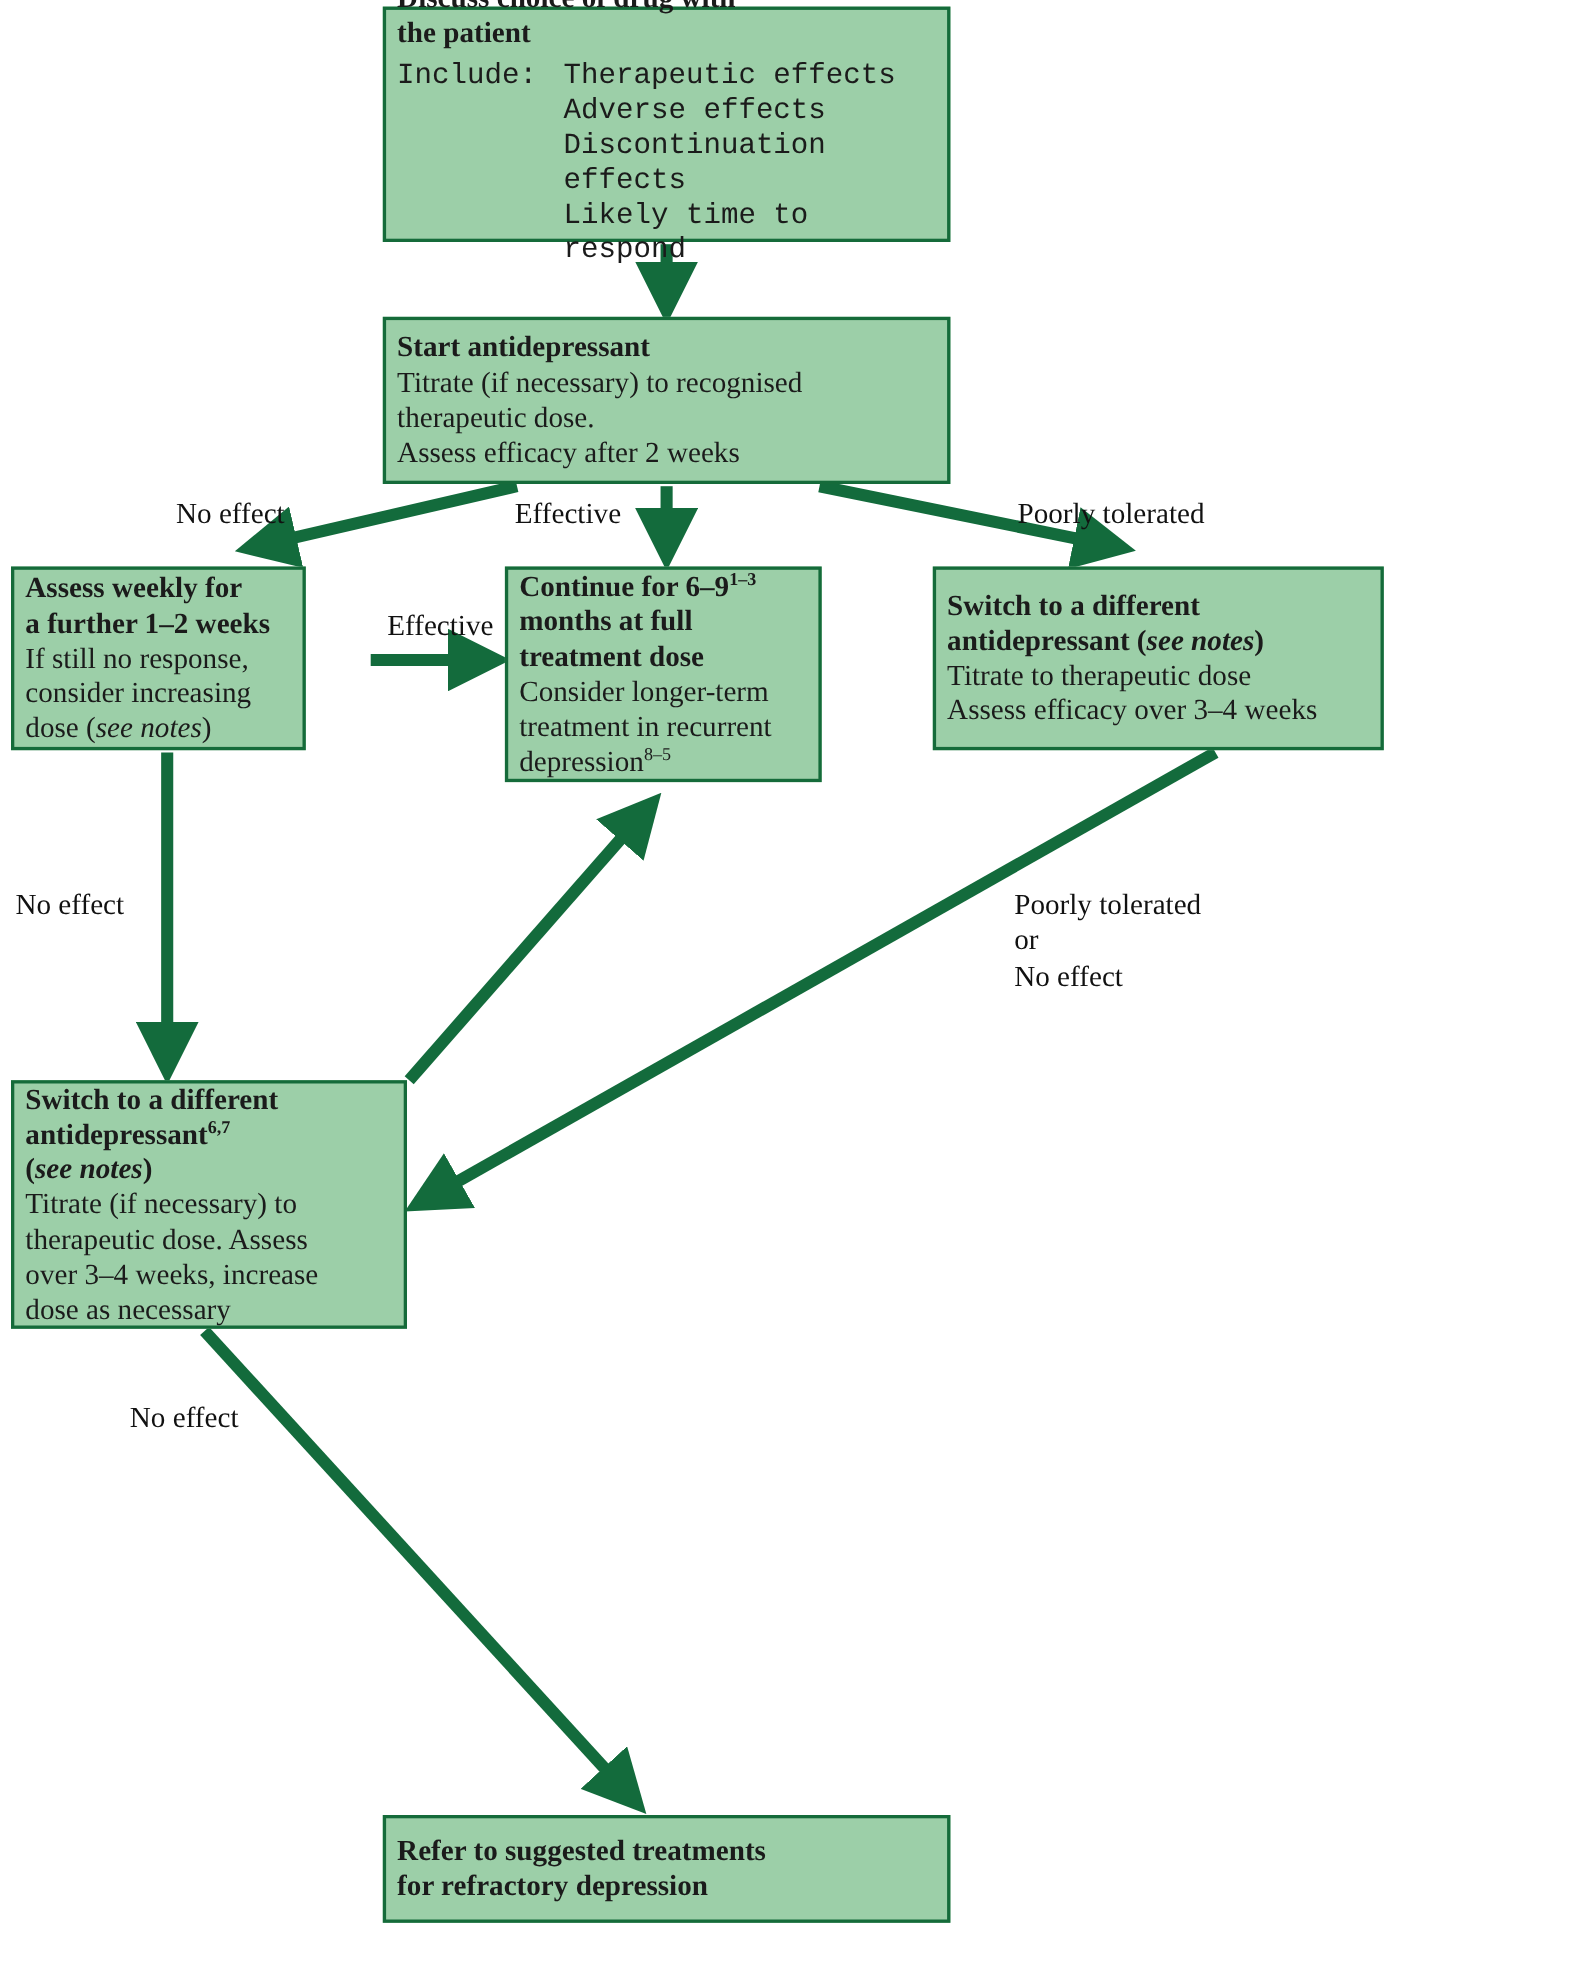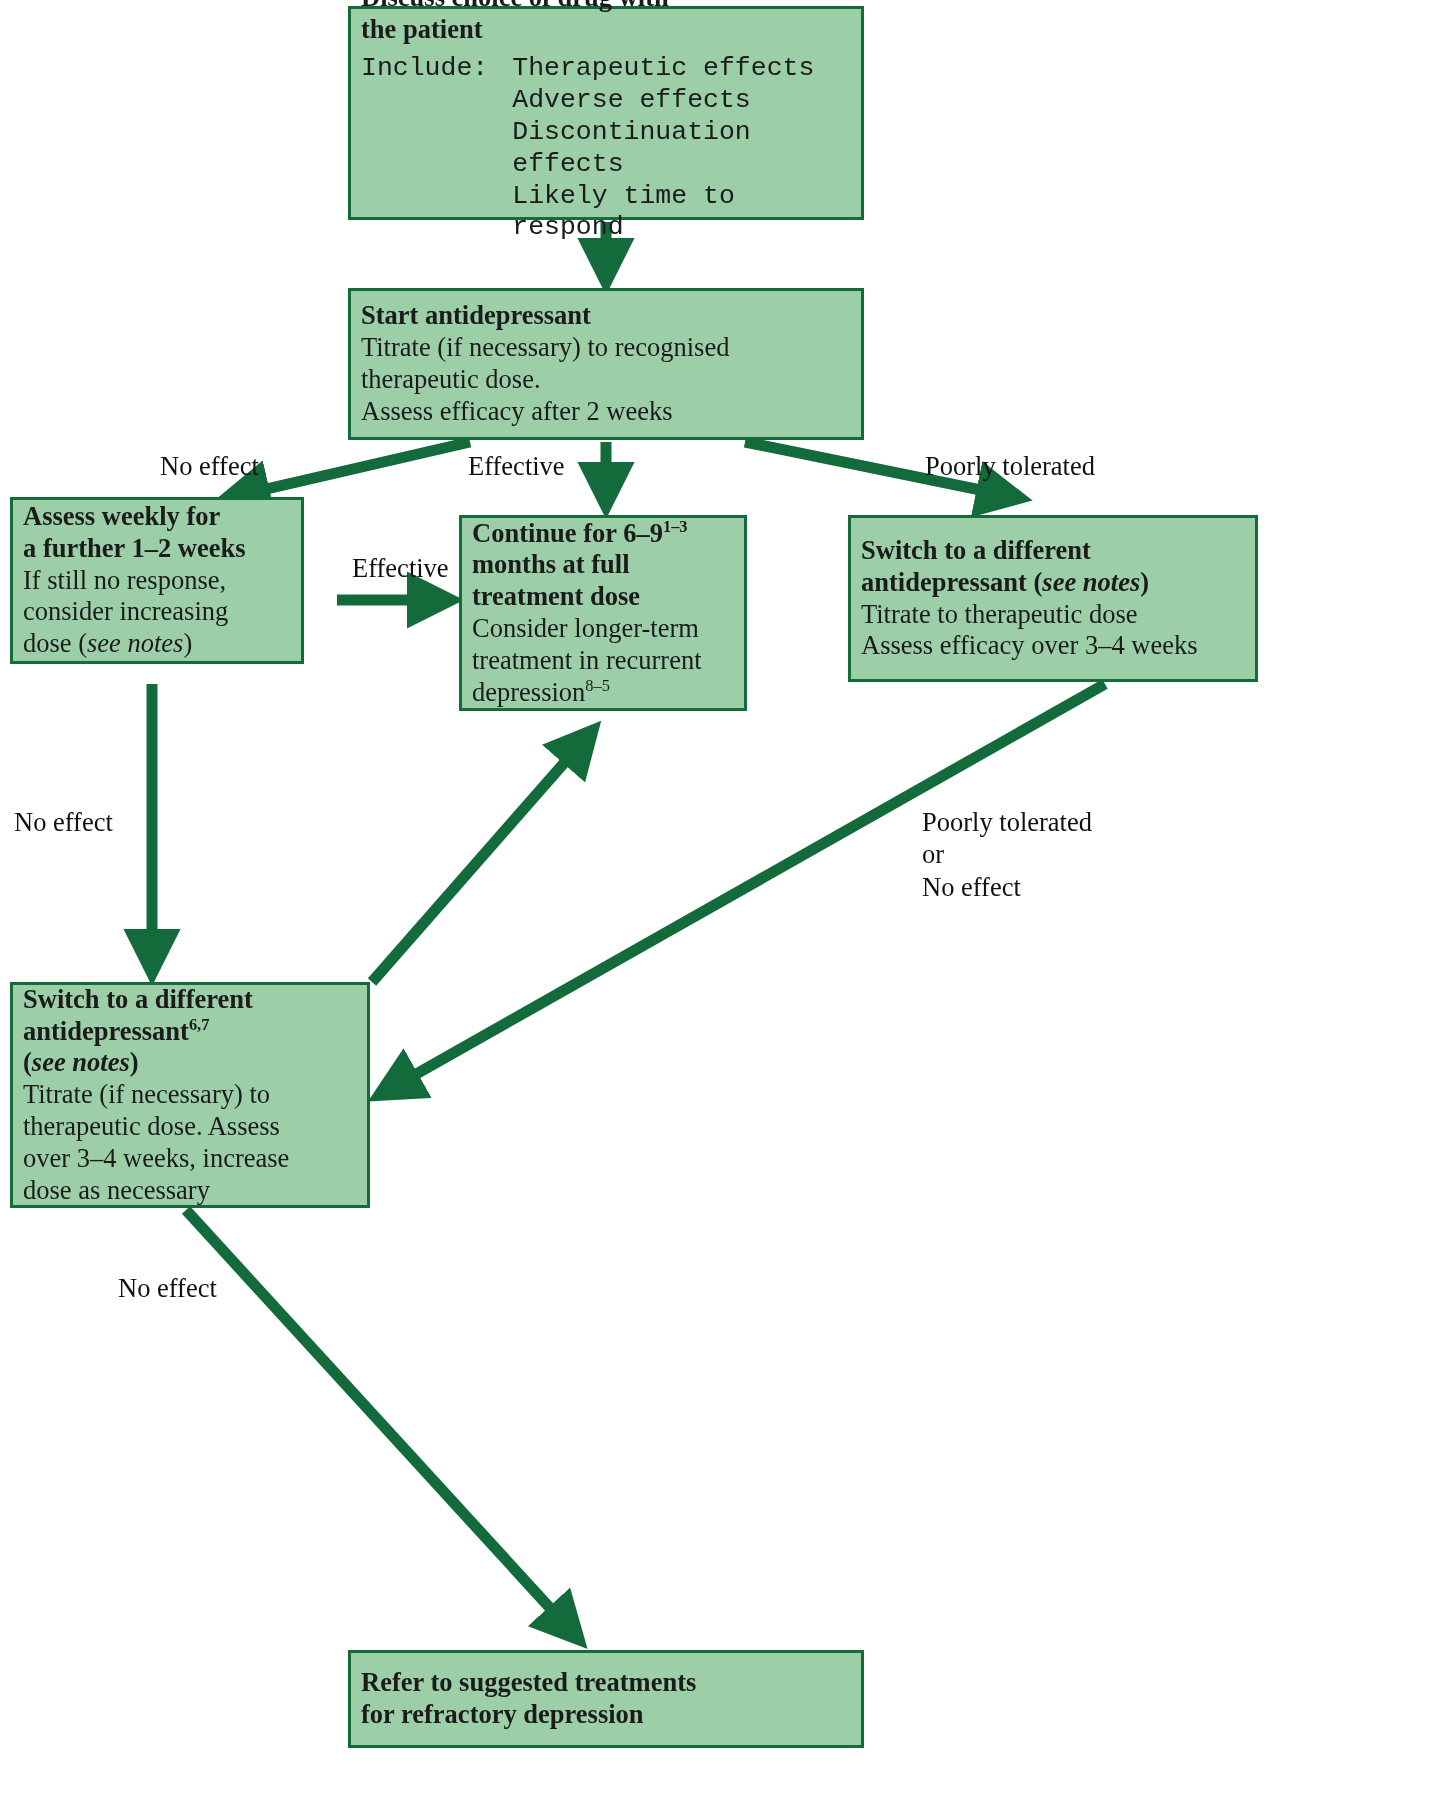--- a/index.html
+++ b/index.html
@@ -56,21 +56,21 @@
     position: absolute;
     font-size: 26.5px;
     line-height: 1.22;
     white-space: pre-line;
     color: #111;
   }
 
   
   #n-discuss   { left: 348px; top: 6px;    width: 516px; height: 214px; }
   #n-start     { left: 348px; top: 288px;  width: 516px; height: 152px; }
-  #n-assess    { left: 10px;  top: 497px;  width: 294px; height: 167px; }
+  #n-assess    { left: 10px;  top: 515px;  width: 268px; height: 167px; }
   #n-continue  { left: 459px; top: 515px;  width: 288px; height: 196px; }
   #n-switch-r  { left: 848px; top: 515px;  width: 410px; height: 167px; }
   #n-switch-l  { left: 10px;  top: 982px;  width: 360px; height: 226px; }
   #n-refer     { left: 348px; top: 1650px; width: 516px; height: 98px; }
 
   
   .include-row {
     display: flex;
     justify-content: center;
     align-items: flex-start;

